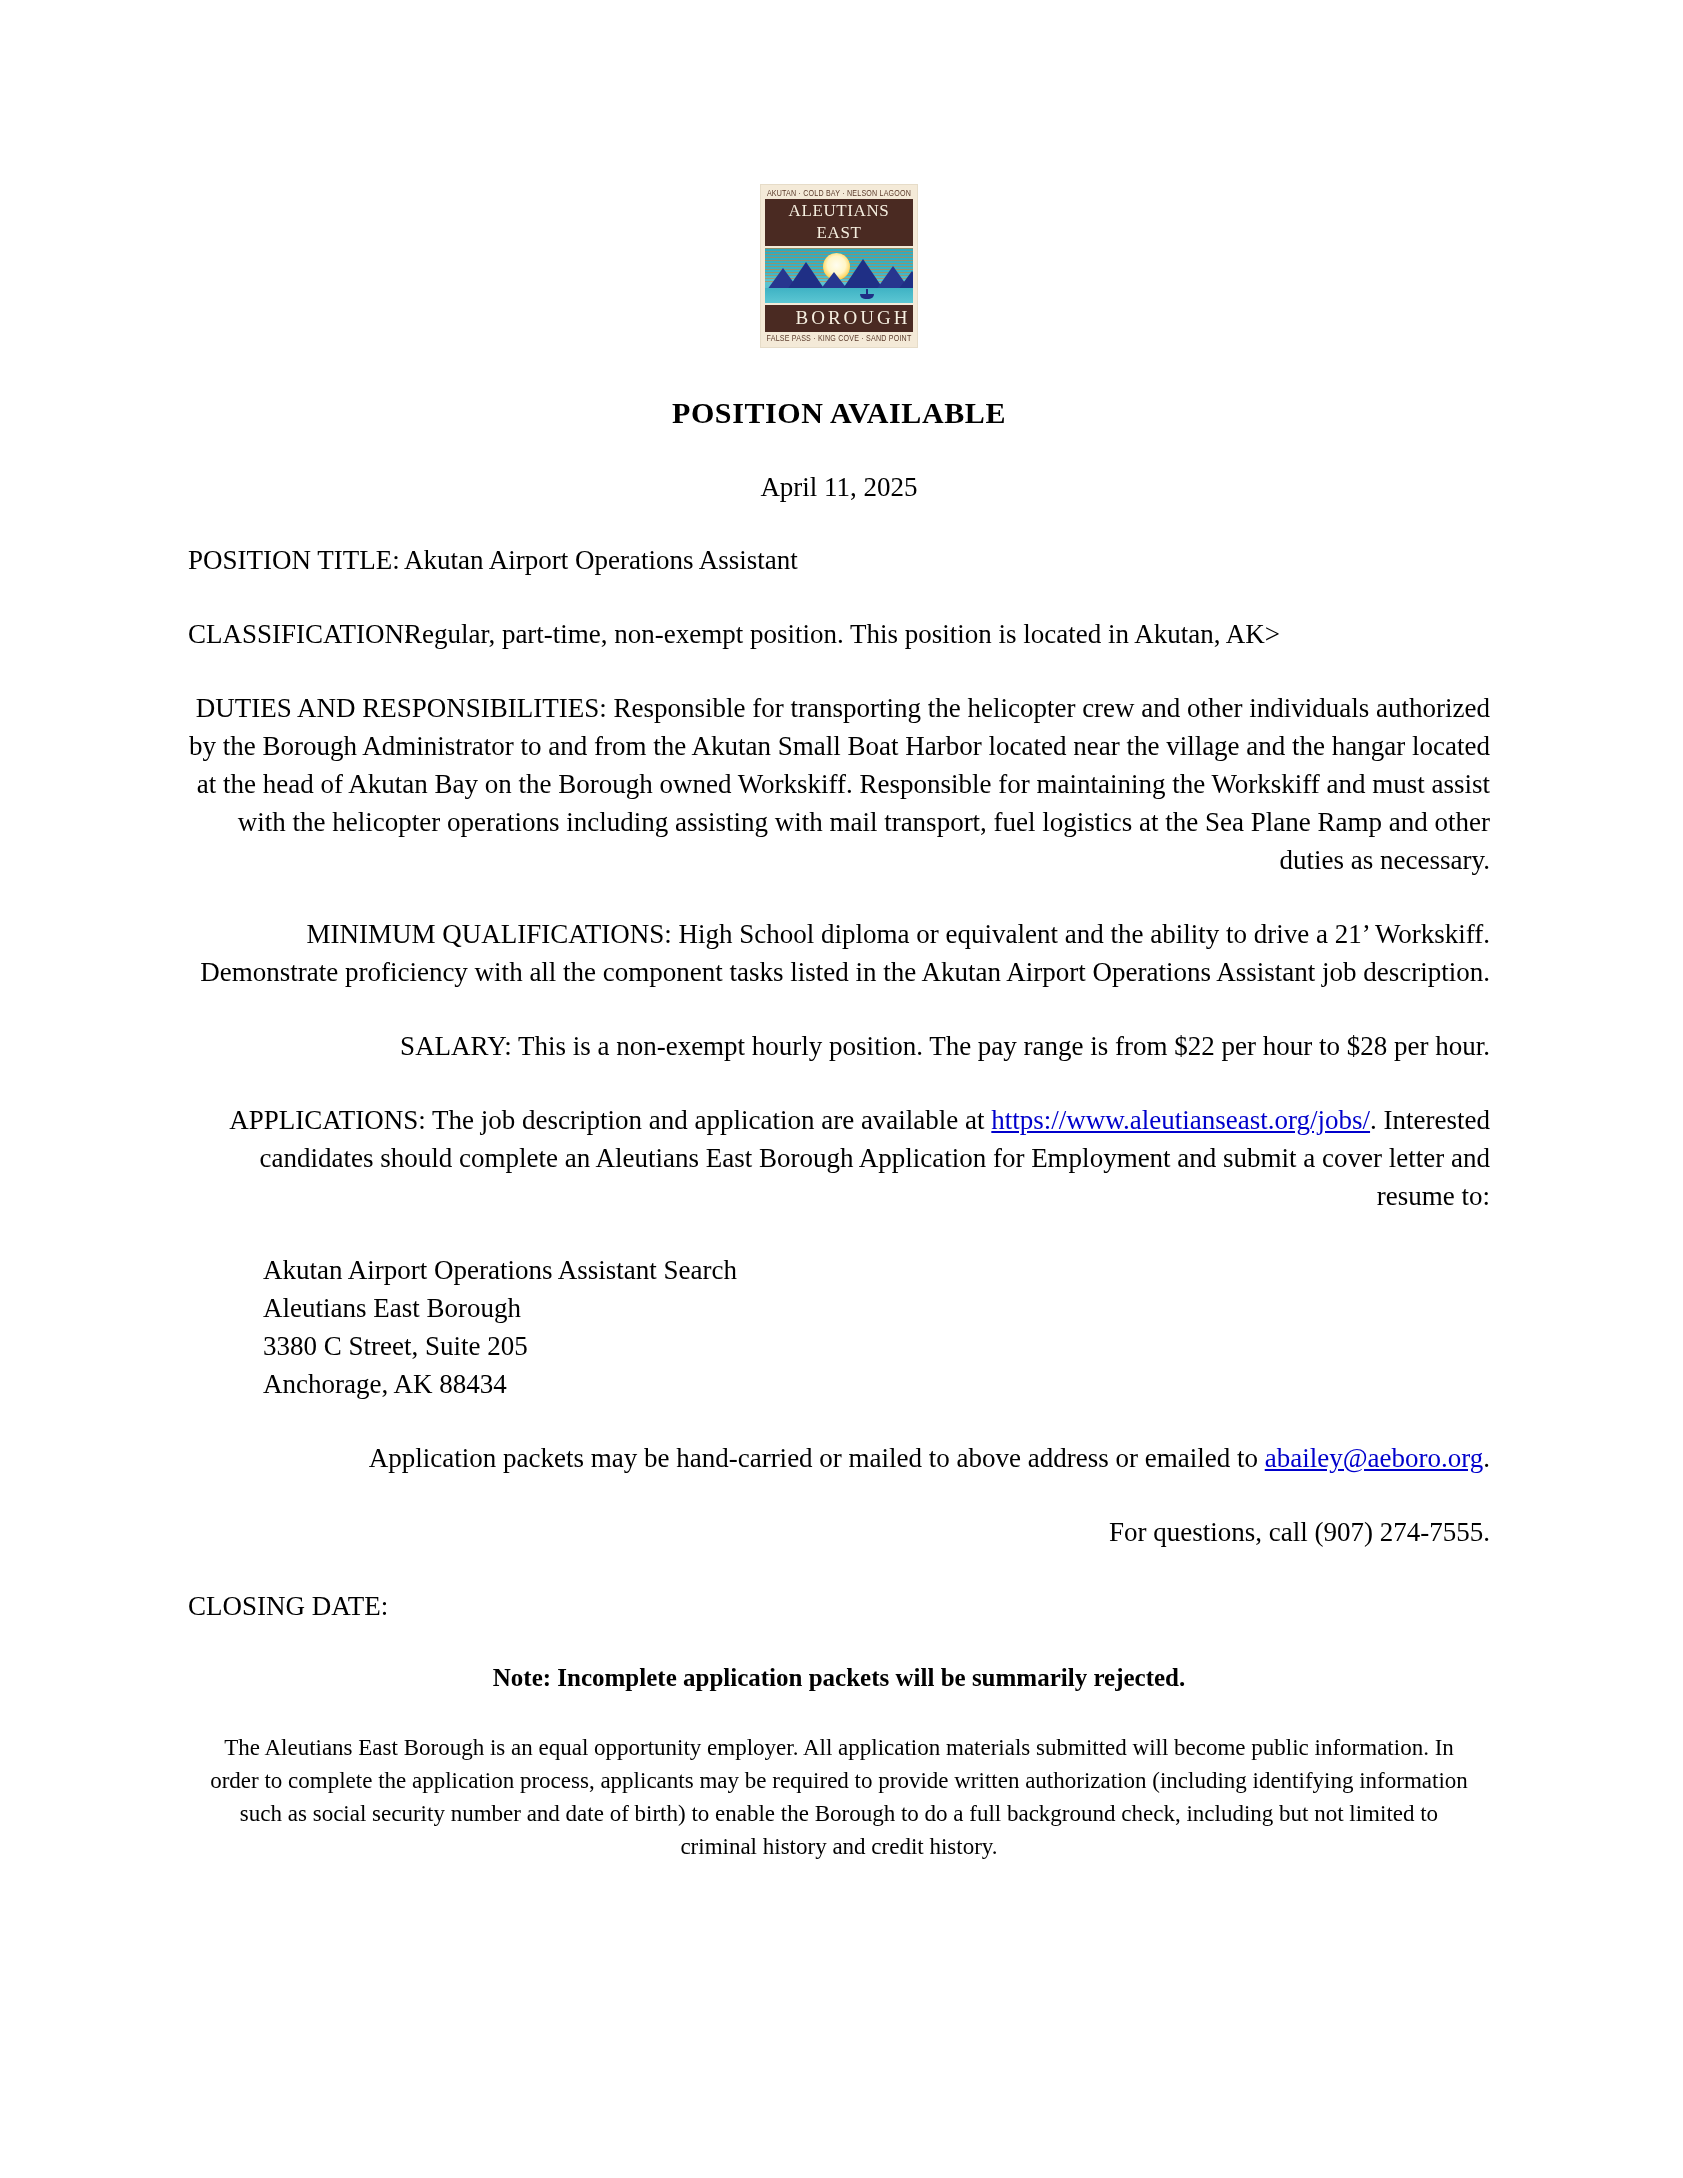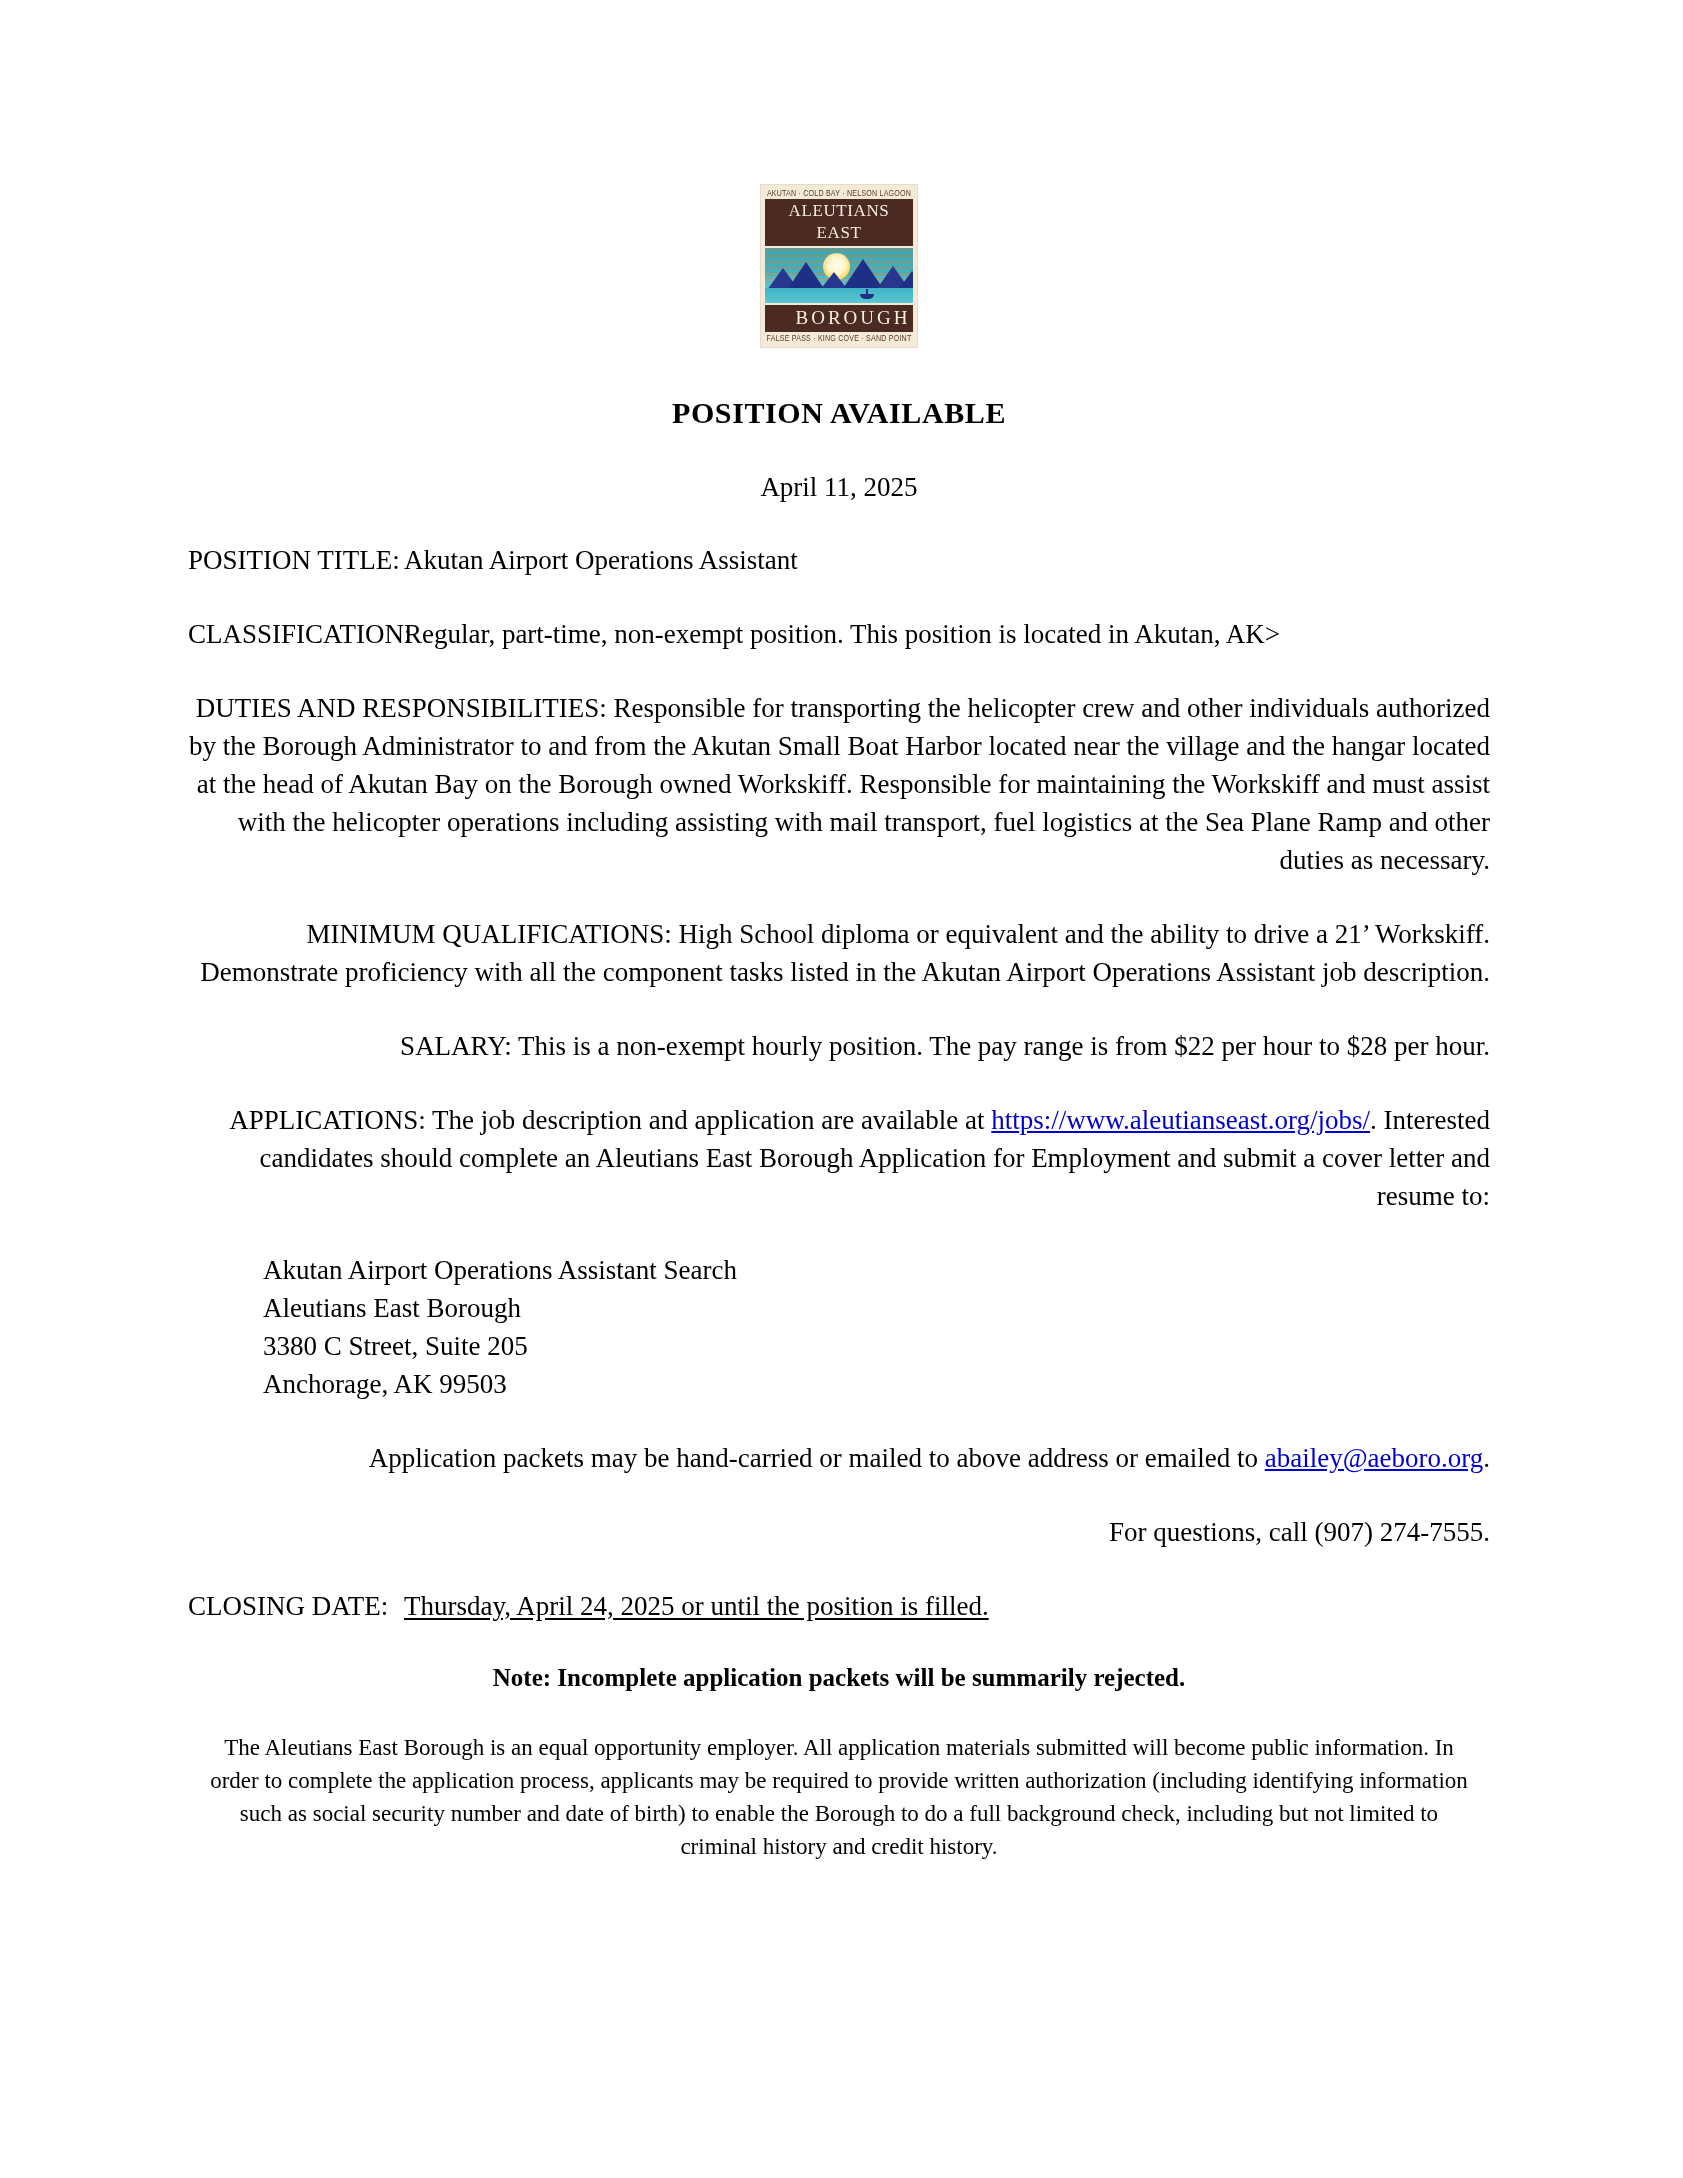--- a/index.html
+++ b/index.html
@@ -266,36 +266,35 @@
     <div class="gap-md"></div>
 
     <p class="para"><span>APPLICATIONS: The job description and application are available at </span><a class="link" href="#">https://www.aleutianseast.org/jobs/</a><span>.  Interested candidates should complete an Aleutians East Borough Application for Employment and submit a cover letter and resume to:</span></p>
 
     <div class="gap-md"></div>
 
     <div class="address-block">
       <div>Akutan Airport Operations Assistant Search</div>
       <div>Aleutians East Borough</div>
       <div>3380 C Street, Suite 205</div>
-      <div>Anchorage, AK 99503</div>
+      <div>Anchorage, AK 88434</div>
     </div>
 
     <div class="gap-md"></div>
 
     <p class="para"><span>Application packets may be hand-carried or mailed to above address or emailed to </span><a class="link" href="#">abailey@aeboro.org</a><span>.</span></p>
 
     <div class="gap-md"></div>
 
     <p class="para">For questions, call (907) 274-7555.</p>
 
     <div class="gap-md"></div>
 
     <div class="label-row">
       <span class="label">CLOSING DATE:</span>
-      <span class="value underline-strong">Thursday, April 24, 2025 or until the position is filled.</span>
     </div>
 
     <div class="gap-md"></div>
 
     <div class="note-line">Note: Incomplete application packets will be summarily rejected.</div>
 
     <div class="gap-md"></div>
 
     <div class="eeo">The Aleutians East Borough is an equal opportunity employer. All application materials submitted will become public information. In order to complete the application process, applicants may be required to provide written authorization (including identifying information such as social security number and date of birth) to enable the Borough to do a full background check, including but not limited to criminal history and credit history.</div>
 

